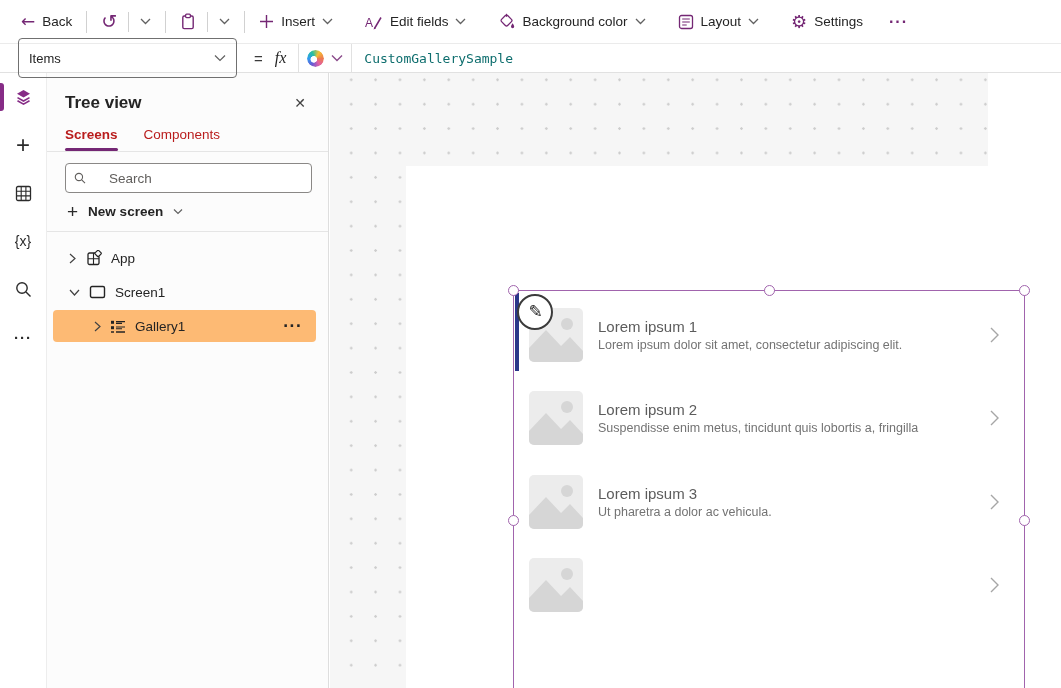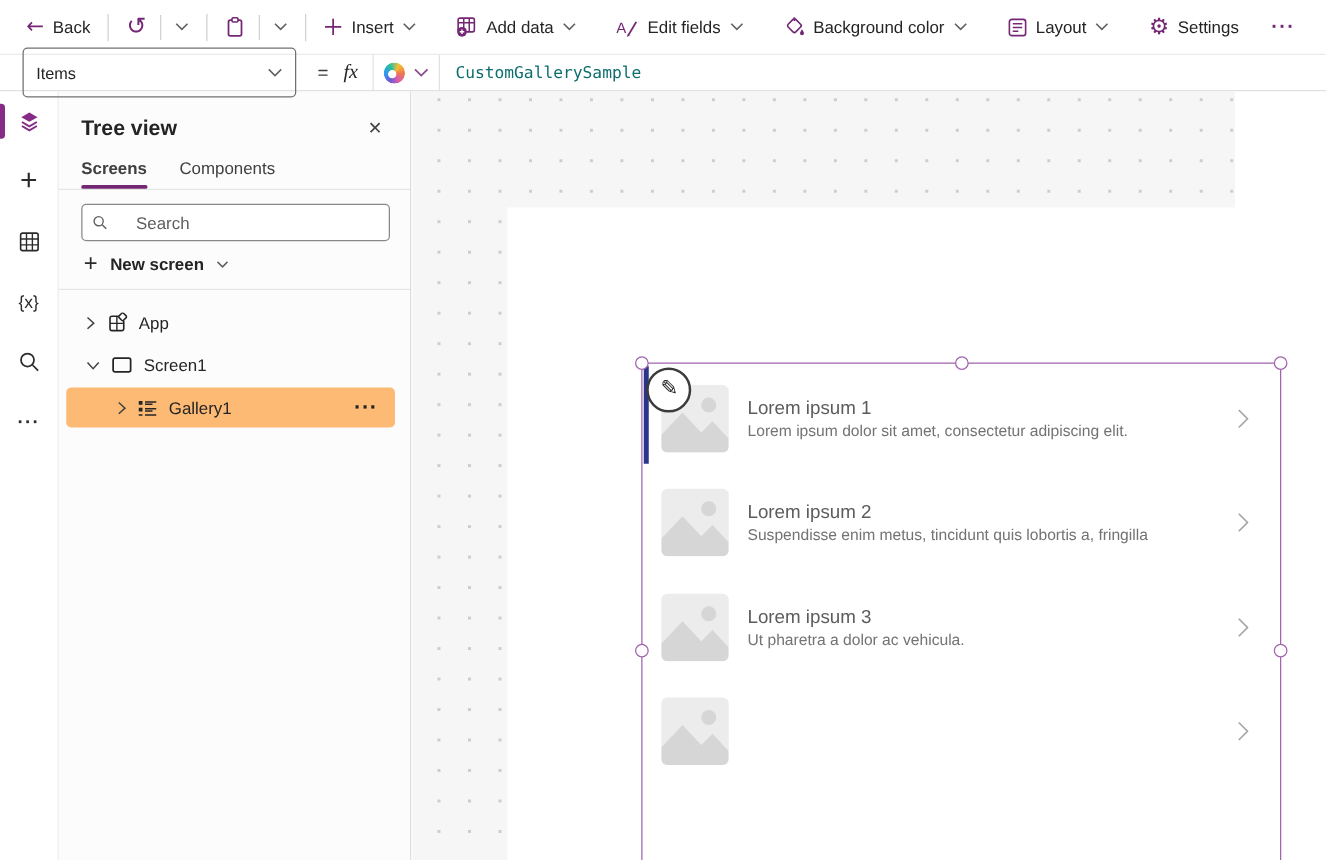--- a/index.html
+++ b/index.html
@@ -49,21 +49,21 @@
   .rail-var { font-size:14px; color:#2b2b2b; }
   .rail-more { font-size:15px; color:#2b2b2b; letter-spacing:1px; font-weight:bold; }
 
   
   .panel { position:absolute; top:73px; left:47px; width:282px; height:615px; background:#fcfcfc;
            border-right:1px solid #dedede; z-index:3; }
   .panel-title-row { display:flex; align-items:center; justify-content:space-between; padding:20px 18px 0 18px; }
   .panel-title { font-size:17px; font-weight:bold; color:#242424; }
   .close-x { font-size:14px; color:#424242; cursor:pointer; padding:2px 4px; }
   .tabs { display:flex; gap:26px; padding:14px 18px 0 18px; border-bottom:1px solid #e5e5e5; }
-  .tab { font-size:13.5px; color:#404040; padding-bottom:9px; position:relative; cursor:pointer; }
+  .tab { font-size:13.5px; color:#b91c1c; padding-bottom:9px; position:relative; cursor:pointer; }
   .tab.active { font-weight:bold; }
   .tab.active::after { content:""; position:absolute; left:0; right:0; bottom:0; height:3px;
                        border-radius:2px; background:#742774; }
   .search-box { margin:11px 16px 0 18px; height:30px; border:1px solid #8a8886; border-radius:4px; background:#fff;
                 display:flex; align-items:center; padding:0 8px; gap:23px; }
   .search-box input { border:none; outline:none; background:transparent; font-size:13.5px; color:#242424;
                       font-family:"Liberation Sans", sans-serif; width:100%; }
   .search-box input::placeholder { color:#605e5c; }
   .newscreen-row { display:flex; align-items:center; gap:10px; padding:9px 18px 10px 20px;
                    border-bottom:1px solid #e5e5e5; cursor:pointer; }
@@ -144,34 +144,20 @@
       <svg width="15" height="15" viewBox="0 0 15 15">
           <path d="M7.5 1v13M1 7.5h13" stroke="#742774" stroke-width="1.4"></path>
         </svg>
     </span>
     <span>Insert</span>
     <svg class="chev" width="11" height="7" viewBox="0 0 11 7">
         <polyline points="1,1 5.5,5.5 10,1" fill="none" stroke="#616161" stroke-width="1.3"></polyline>
       </svg>
   </div>
 
-  <div class="tb-btn" style="margin-left:14px">
-    <span class="tb-ico">
-      <svg width="17" height="17" viewBox="0 0 17 17">
-          <rect x="1.5" y="1.5" width="13" height="11" rx="1.5" fill="none" stroke="#742774" stroke-width="1.3"></rect>
-          <path d="M1.5 5.2h13M6 1.5v11M10.4 1.5v11" stroke="#742774" stroke-width="1.2"></path>
-          <circle cx="4.6" cy="12.4" r="3.9" fill="#742774"></circle>
-          <path d="M4.6 10.6v3.6M2.8 12.4h3.6" stroke="#fff" stroke-width="1.1"></path>
-        </svg>
-    </span>
-    <span>Add data</span>
-    <svg class="chev" width="11" height="7" viewBox="0 0 11 7">
-        <polyline points="1,1 5.5,5.5 10,1" fill="none" stroke="#616161" stroke-width="1.3"></polyline>
-      </svg>
-  </div>
 
   <div class="tb-btn" style="margin-left:14px">
     <span class="tb-ico">
       <svg width="18" height="16" viewBox="0 0 18 16">
           <text x="0" y="12.5" font-size="12" font-family="Liberation Sans, sans-serif" fill="#742774">A</text>
           <path d="M9.5 14.5 L16 3.5" stroke="#742774" stroke-width="1.5"></path>
           <path d="M8.6 15.6 l0.6-2.2 1.6 1z" fill="#742774"></path>
         </svg>
     </span>
     <span>Edit fields</span>

